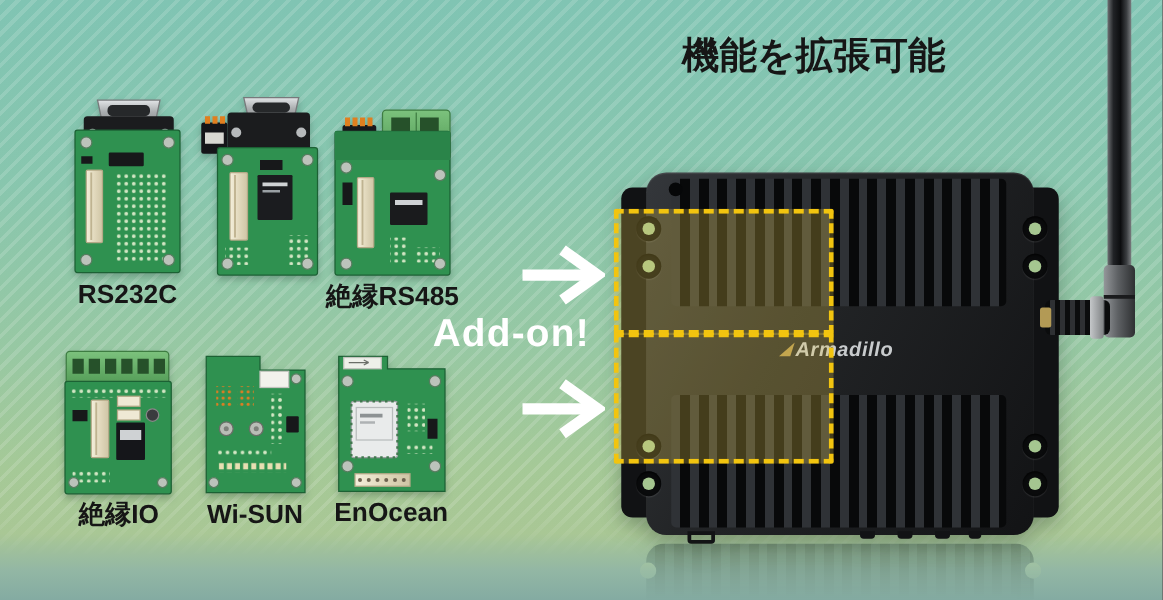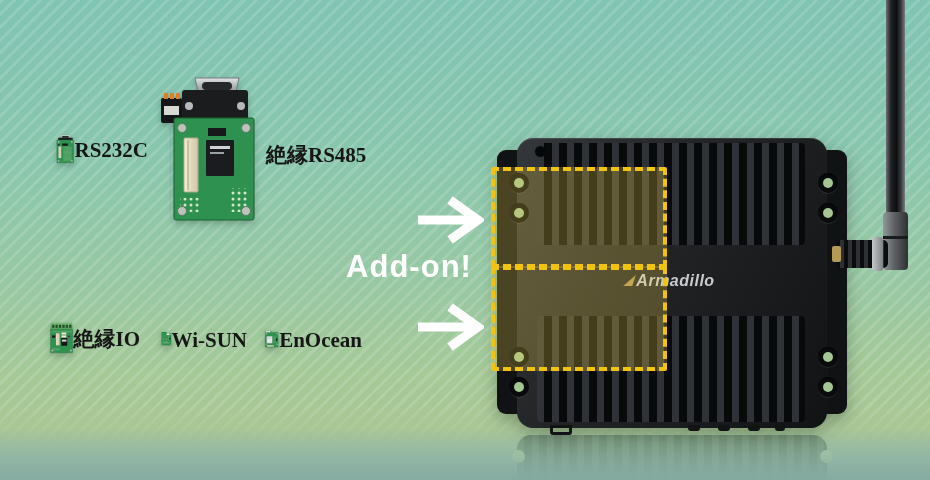--- a/index.html
+++ b/index.html
@@ -14,21 +14,21 @@
     background:repeating-linear-gradient(135deg, rgba(255,255,255,0.14) 0 3px, rgba(255,255,255,0) 3px 9px);
     -webkit-mask-image:linear-gradient(180deg,#000 0%,#000 84%,transparent 93%);
     mask-image:linear-gradient(180deg,#000 0%,#000 84%,transparent 93%);
   }
   
   .title {
     position:absolute; left:500px; top:26px; width:302px; text-align:center;
     font-size:30px; line-height:38px; font-weight:700; color:#161616; letter-spacing:0px; z-index:4;
   }
   
-  .module { position:absolute; display:flex; flex-direction:row; align-items:center; z-index:2;font-family:Liberation Serif, serif; }
+  .module { position:absolute; display:flex; flex-direction:column; align-items:center; z-index:2; }
   .module svg { filter:drop-shadow(0 3px 3px rgba(20,45,35,0.28)); }
   .module figcaption {
     margin-top:3px; font-size:21px; font-weight:600; color:#161616; white-space:nowrap; line-height:25px;
   }
   .m1 { left:56px;  top:78px;  width:92px; }
   .m2 { left:158px; top:76px;  width:100px; }
   .m3 { left:266px; top:86px;  width:96px; }
   .m4 { left:50px;  top:280px; width:90px; }
   .m5 { left:161px; top:281px; width:86px; }
   .m6 { left:264px; top:283px; width:98px;text-align:center; }
@@ -121,20 +121,21 @@
           <stop offset="1" stop-color="#cfc5a5"></stop>
       </linearGradient>
       <linearGradient id="termg" x1="0" y1="0" x2="0" y2="1">
         <stop offset="0" stop-color="#7cc27d"></stop>
           <stop offset="1" stop-color="#4e9752"></stop>
       </linearGradient>
     </defs>
   </svg>
 
   <div class="title">
+    <div>機能を拡張可能</div>
   </div>
 
   <figure class="module m1">
     <svg width="92" height="142" viewBox="0 0 92 142">
       <g>
         <path d="M22 2 L72 2 L68 21 L26 21 Z" fill="url(#silverg)" stroke="#77797b"></path>
         <rect x="30" y="6" width="34" height="9" rx="4" fill="#26282a"></rect>
         <rect x="11" y="15" width="72" height="27" rx="3" fill="#1b1c1e"></rect>
         <circle cx="18" cy="29" r="4" fill="#b7babc"></circle>
           <circle cx="76" cy="29" r="4" fill="#b7babc"></circle>

